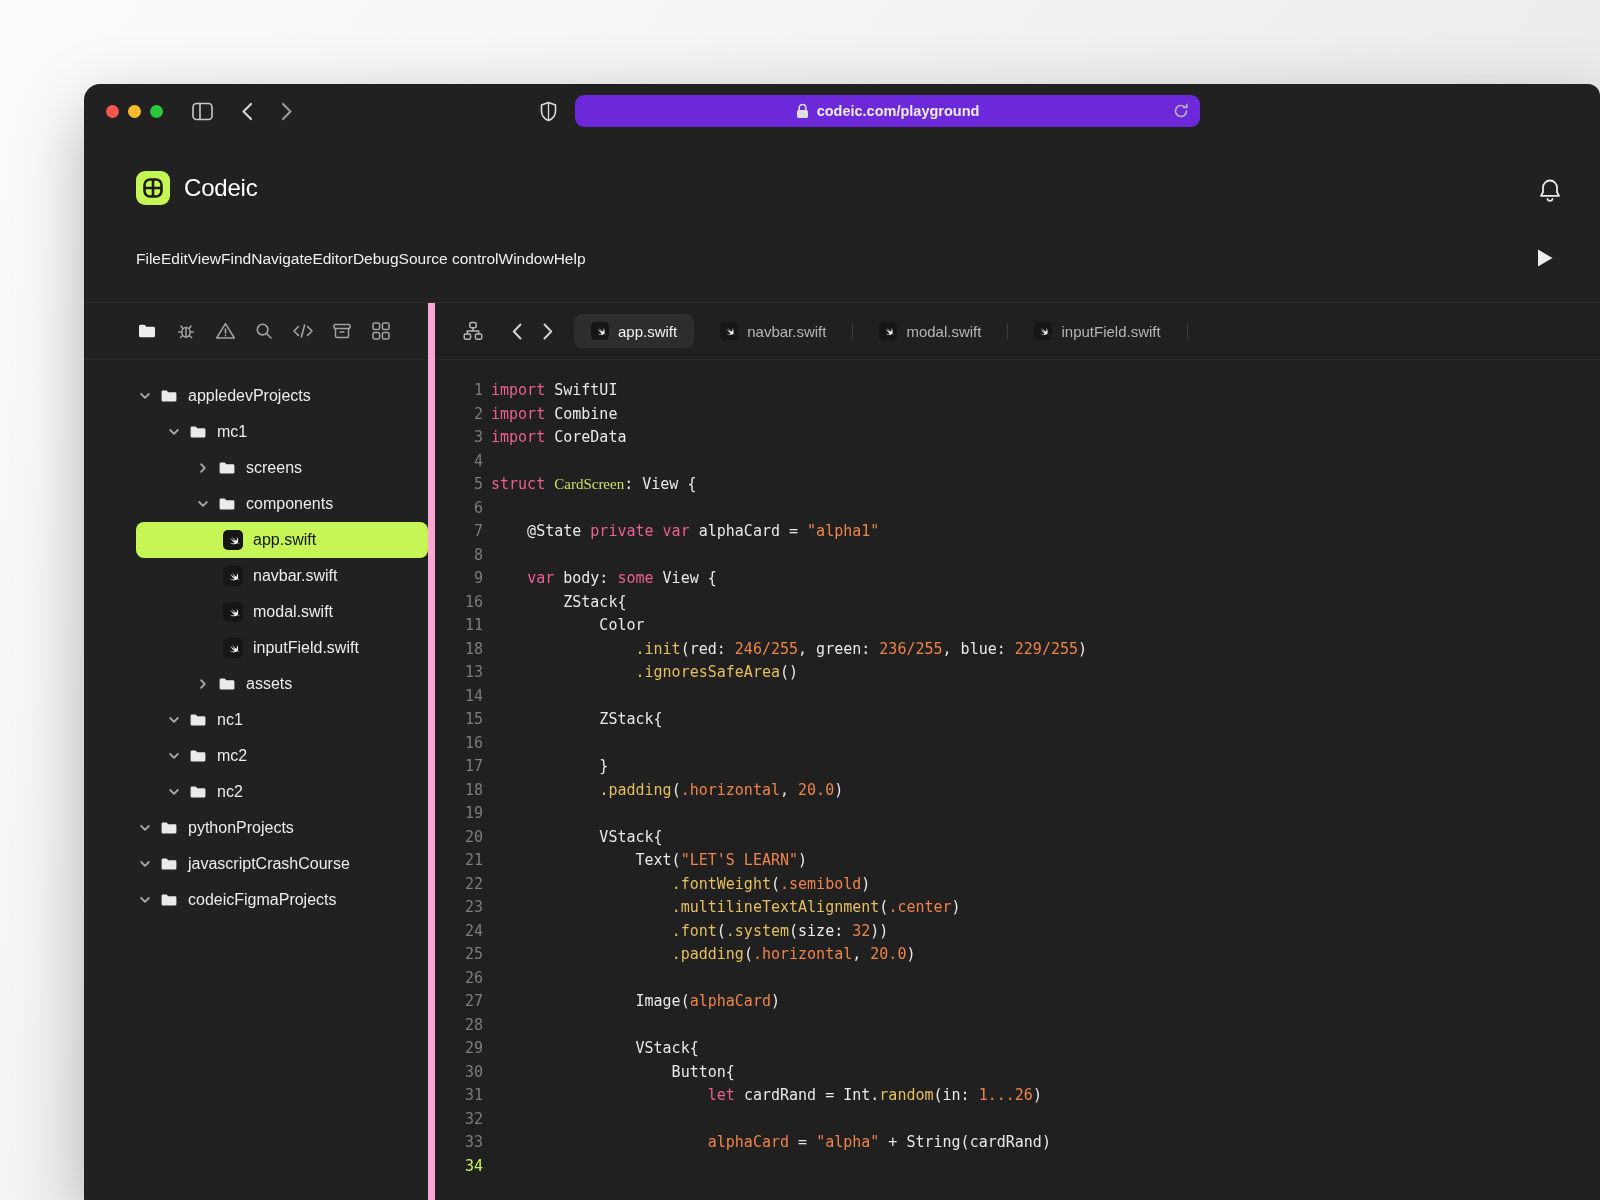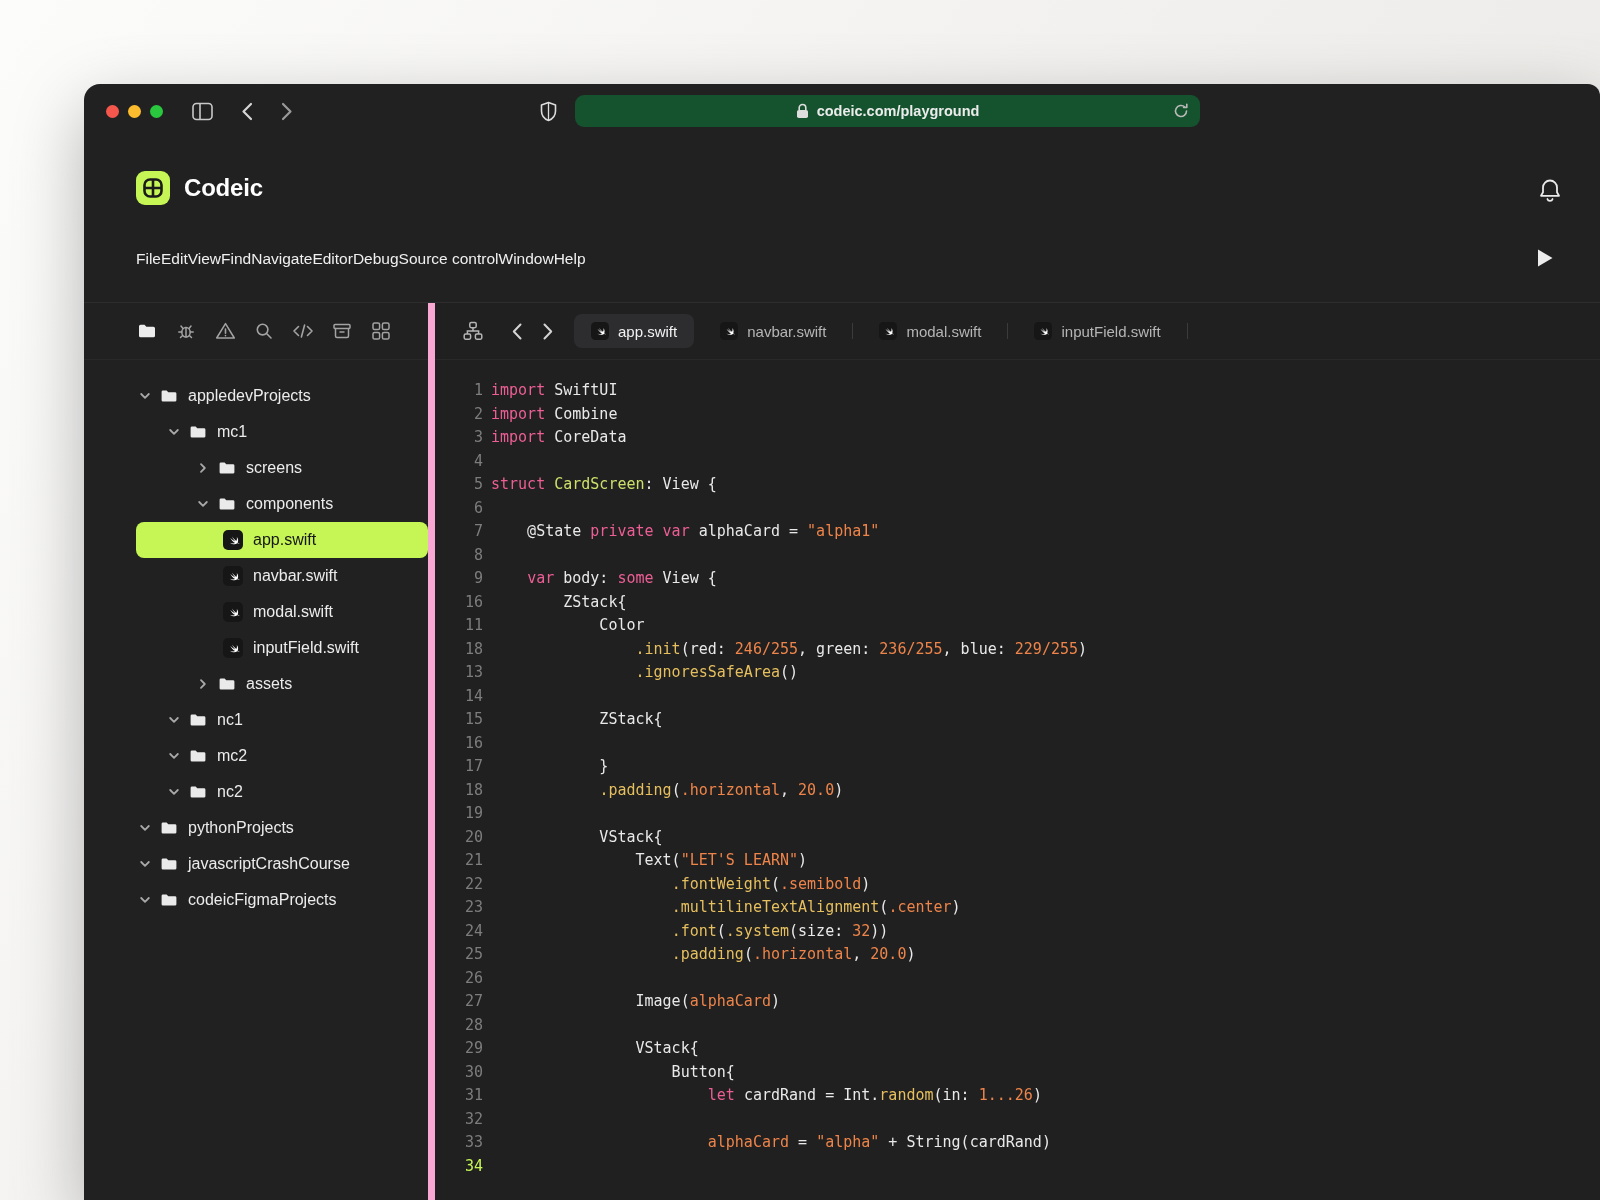--- a/index.html
+++ b/index.html
@@ -19,28 +19,28 @@
     box-shadow:0 24px 70px rgba(0,0,0,.28);
     overflow:hidden;display:flex;flex-direction:column;
   }
   
   .chrome{position:relative;height:54px;flex:none;}
   .traffic{position:absolute;left:22px;top:21px;display:flex;gap:9px;}
   .dot{width:13px;height:13px;border-radius:50%;}
   .win-icon{position:absolute;top:16px;width:24px;height:22px;display:flex;align-items:center;justify-content:center;}
   .urlbar{
     position:absolute;left:491px;top:11px;width:625px;height:32px;
-    background:#14532d;border-radius:9px;display:flex;align-items:center;justify-content:center;
+    background:#6d28d9;border-radius:9px;display:flex;align-items:center;justify-content:center;
     gap:8px;color:#ececec;font-size:14.5px;
   }
   .reload{position:absolute;right:9px;top:6px;width:20px;height:20px;display:flex;align-items:center;justify-content:center;}
   
   .app-header{position:relative;height:164px;flex:none;border-bottom:1px solid #2d2d2d;}
   .brandrow{position:absolute;left:52px;top:33px;display:flex;align-items:center;gap:14px;}
-  .appname{color:#fff;font-size:24px;font-weight:700;letter-spacing:-.2px;}
+  .appname{color:#fff;font-size:24px;font-weight:400;letter-spacing:-.2px;}
   .bell{position:absolute;right:36px;top:40px;width:26px;height:26px;}
   .menubar{position:absolute;left:52px;top:112px;display:flex;}
   .menu-item{color:#f0f0f0;font-size:15.5px;cursor:default;}
   .play{position:absolute;right:42px;top:110px;width:22px;height:22px;}
   
   .main{flex:1;display:flex;min-height:0;}
   .sidebar{width:344px;flex:none;border-right:7px solid #f9a8d4;display:flex;flex-direction:column;}
   .side-tools{height:56px;flex:none;border-bottom:1px solid #292929;display:flex;align-items:center;padding-left:52px;gap:17px;}
   .tool{width:22px;height:22px;display:flex;align-items:center;justify-content:center;}
   .tree{padding-top:18px;overflow:hidden;flex:1;}
@@ -59,21 +59,21 @@
   .navfwd{margin-left:9px;}
   .tabs{display:flex;align-items:center;margin-left:15px;}
   .tab{height:34px;display:flex;align-items:center;gap:9px;padding:0 26px;color:#b5b5b5;font-size:15px;white-space:nowrap;}
   .tab.active{background:#2d2d2f;border-radius:8px;color:#f2f2f2;padding:0 17px;}
   .tabdiv{width:1px;height:16px;background:#3b3b3b;flex:none;}
   .code{flex:1;padding-top:19px;overflow:hidden;font-family:"DejaVu Sans Mono", monospace;font-size:15px;line-height:23.5px;}
   .crow{display:flex;height:23.5px;}
   .ln{width:48px;text-align:right;color:var(--ln);flex:none;user-select:none;}
   .ln.active-ln{color:var(--brand);}
   .lc{margin-left:8px;white-space:pre;color:var(--pl);}
-  .tok-kw{color:var(--kw);} .tok-ty{color:var(--ty);} .tok-fn{color:var(--fn);}
+  .tok-kw{color:var(--kw);} .tok-ty{color:var(--ty);font-family:Liberation Serif, serif;} .tok-fn{color:var(--fn);}
   .tok-st{color:var(--st);} .tok-nm{color:var(--nm);} .tok-pl{color:var(--pl);}
   svg{display:block;}
 </style>
 </head>
 <body>
 
 <div class="window">
 
   <div class="chrome">
     <div class="traffic">

